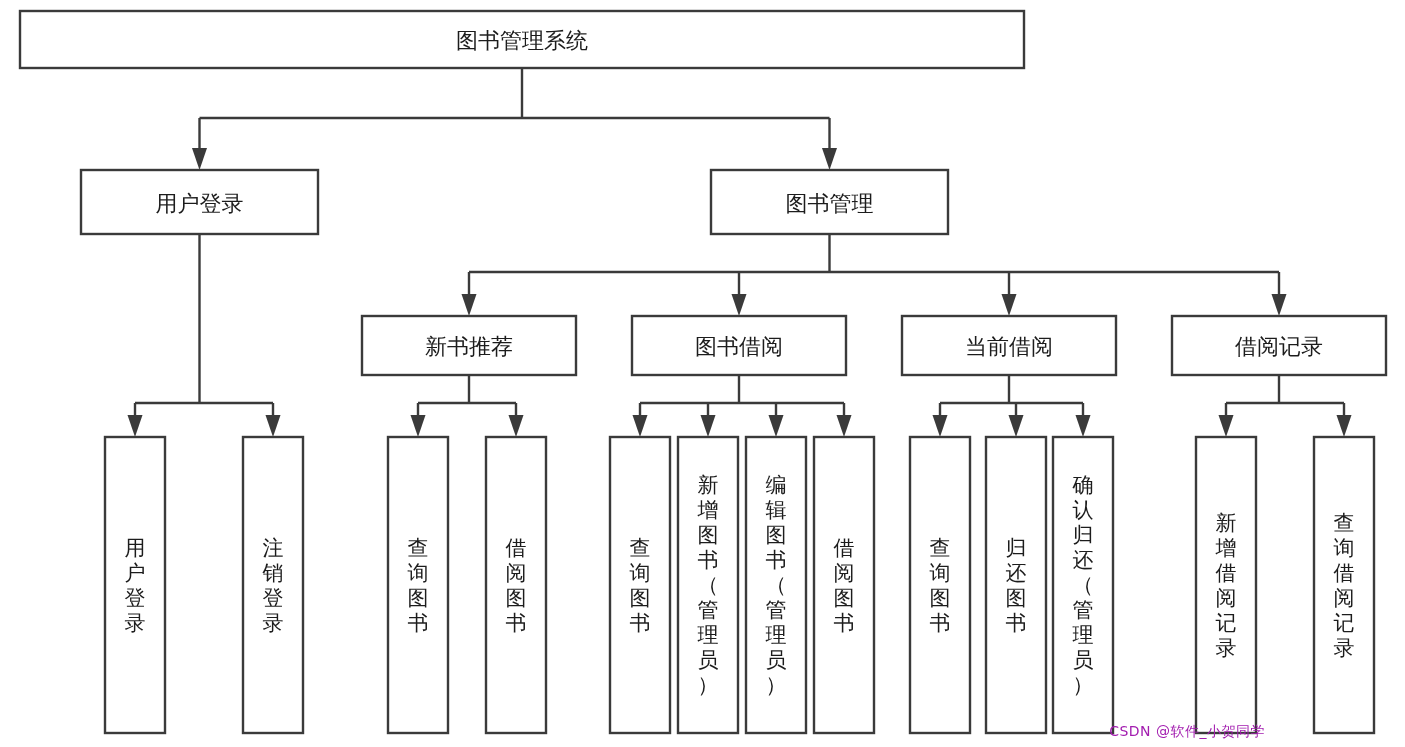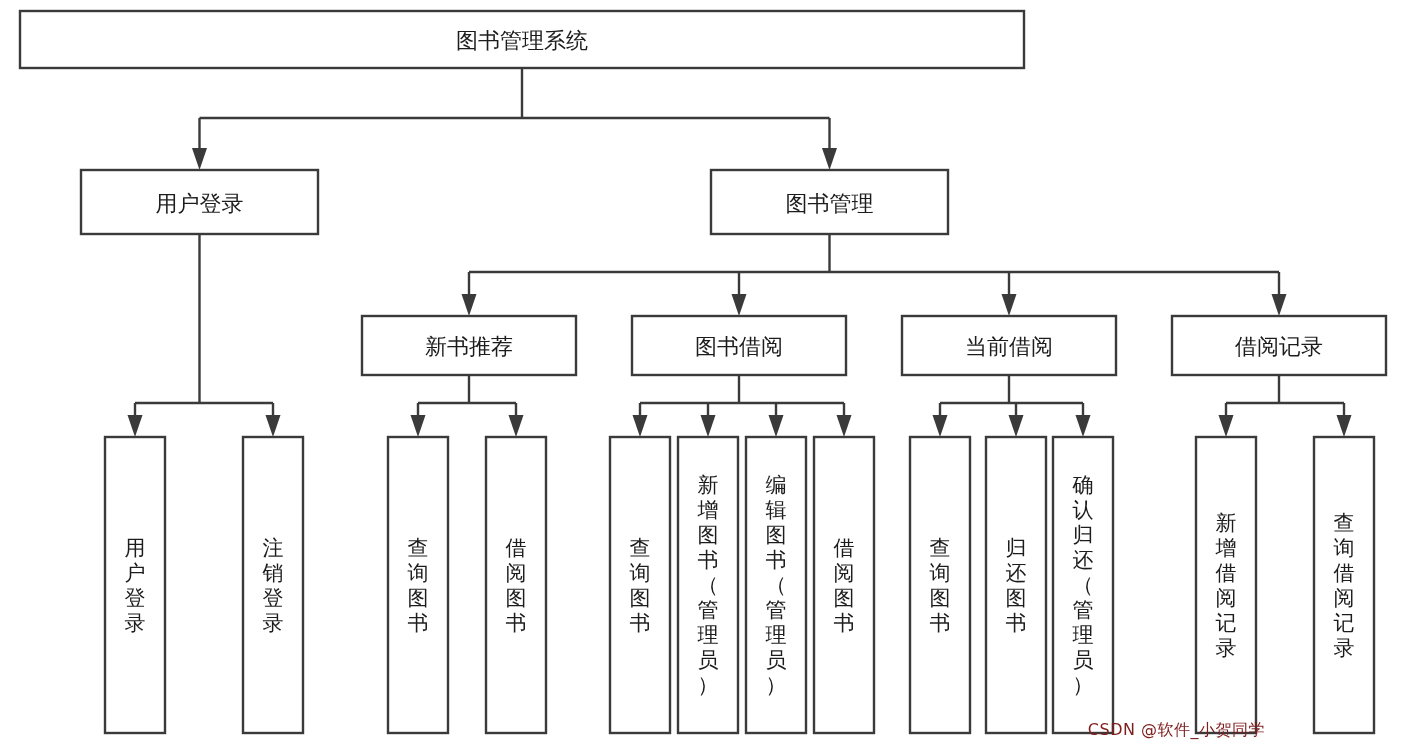--- a/index.html
+++ b/index.html
@@ -38,22 +38,22 @@
   }
   .arrow-head {
     fill: #3a3a3a;
     stroke: none;
   }
   .watermark {
     position: absolute;
     right: 12px;
     bottom: 6px;
     font-family: "DejaVu Sans", "Liberation Sans", sans-serif;
-    font-size: 16px;
-    color: #7f1d1d;
+    font-size: 14px;
+    color: #a21caf;
     letter-spacing: 0.5px;
     white-space: nowrap;
     pointer-events: none;
   }
 </style>
 </head>
 <body>
 
 <div id="diagram-root">
   <svg class="diagram" viewBox="0 0 1405 747" xmlns="http://www.w3.org/2000/svg">

